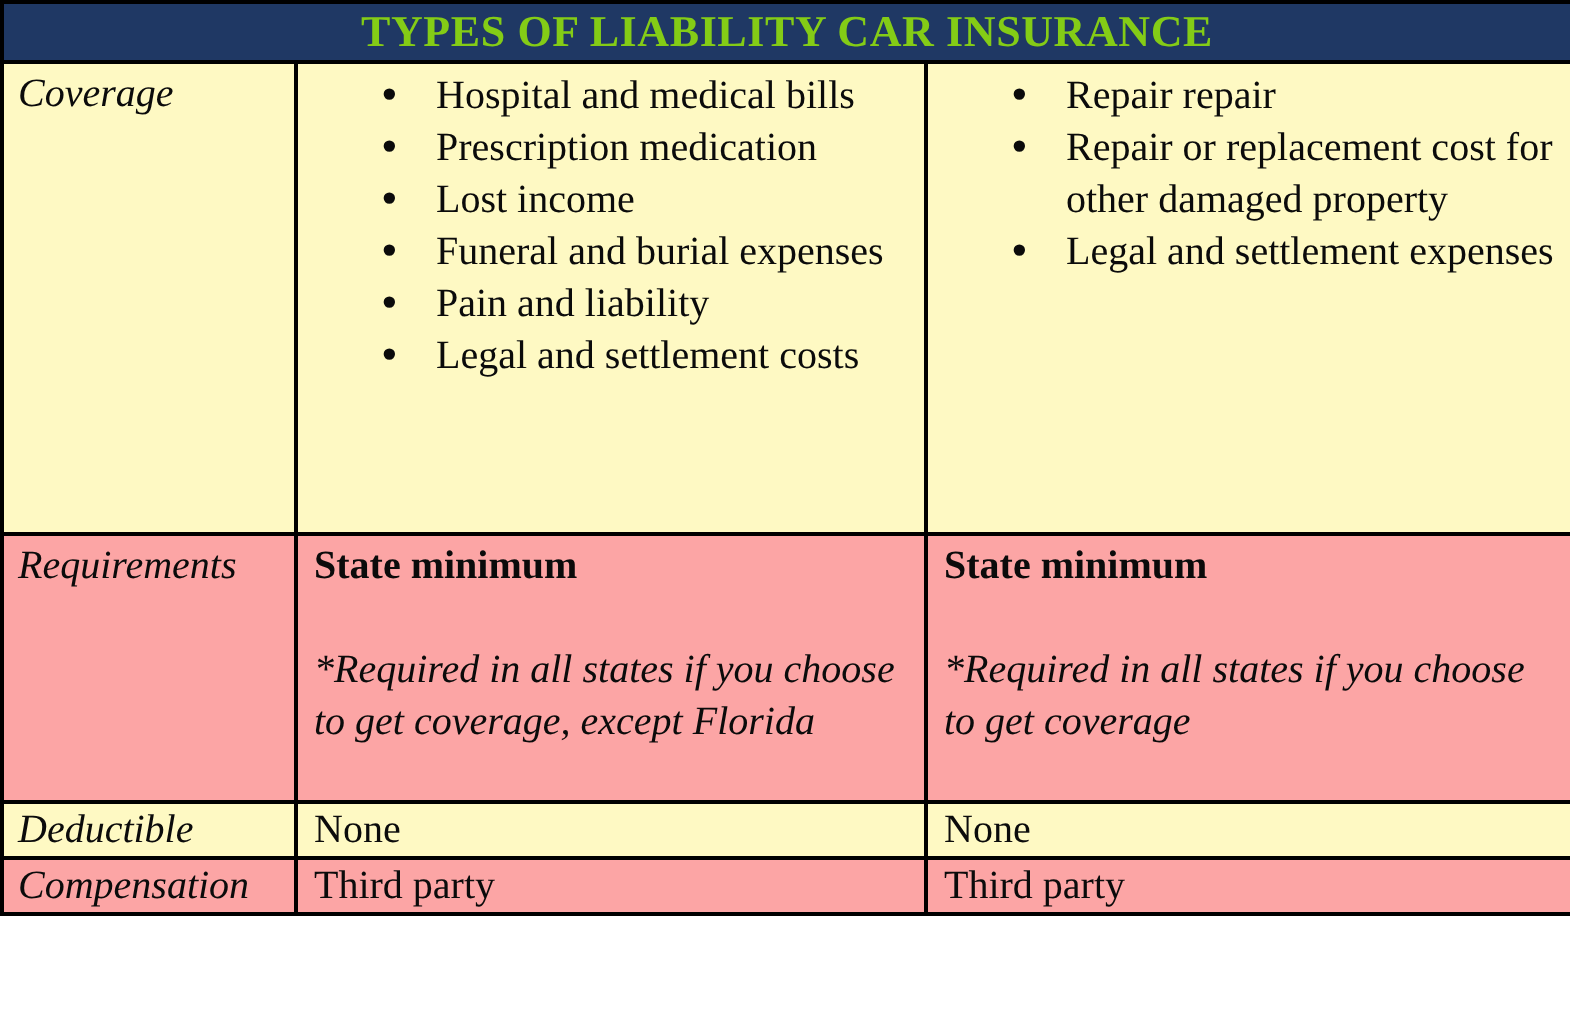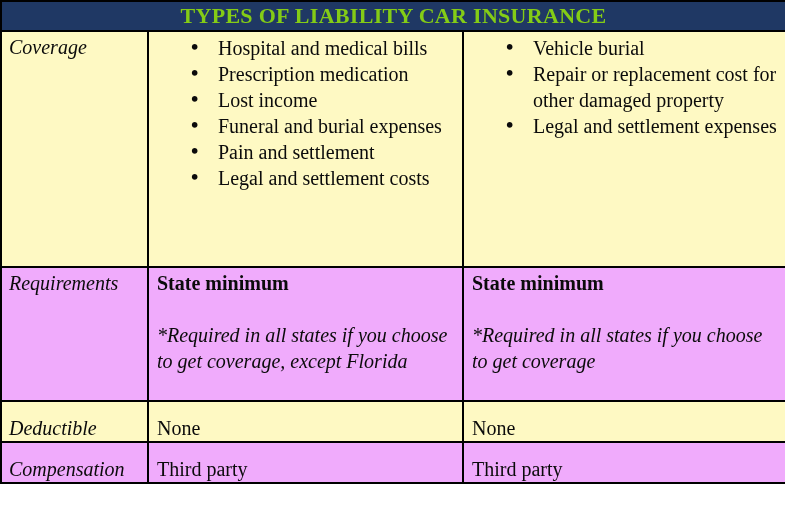--- a/index.html
+++ b/index.html
@@ -37,36 +37,36 @@
     font-weight:bold;
     font-size:21px;
     line-height:26px;
     height:53px;
     text-align:center;
     vertical-align:middle;
     padding:0 6px;
   }
   
   tr.row-gray td{background:#fef9c3;}
-  tr.row-blue td{background:#f0abfc;}
+  tr.row-blue td{background:#fca5a5;}
   td{
     color:#0b0b0b;
     font-size:20px;
     line-height:26px;
     vertical-align:top;
     padding:2px 6px 2px 8px;
   }
   td.row-label{
     font-style:italic;
     padding-left:7px;
     white-space:nowrap;
   }
   tr.coverage-row td{height:230px;}
   tr.requirements-row td{height:128px;}
-  tr.slim-row td{height:23px;vertical-align:middle;padding-top:13px;padding-bottom:0;}
+  tr.slim-row td{height:23px;vertical-align:middle;padding-top:0;padding-bottom:0;}
   
   ul.bullets{
     list-style:none;
     margin:1px 0 0 0;
     padding:0 0 0 34px;
   }
   ul.bullets li{
     position:relative;
     padding-left:27px;
   }
@@ -98,27 +98,27 @@
   </thead>
   <tbody>
     <tr class="row-gray coverage-row">
       <td class="row-label">Coverage</td>
       <td>
         <ul class="bullets">
           <li>Hospital and medical bills</li>
           <li>Prescription medication</li>
           <li>Lost income</li>
           <li>Funeral and burial expenses</li>
-          <li>Pain and settlement</li>
+          <li>Pain and liability</li>
           <li>Legal and settlement costs</li>
         </ul>
       </td>
       <td>
         <ul class="bullets">
-          <li>Vehicle burial</li>
+          <li>Repair repair</li>
           <li>Repair or replacement cost for other damaged property</li>
           <li>Legal and settlement expenses</li>
         </ul>
       </td>
     </tr>
     <tr class="row-blue requirements-row">
       <td class="row-label">Requirements</td>
       <td>
         <p class="req-main">State minimum</p>
         <p class="req-note">*Required in all states if you choose to get coverage, except Florida</p>

